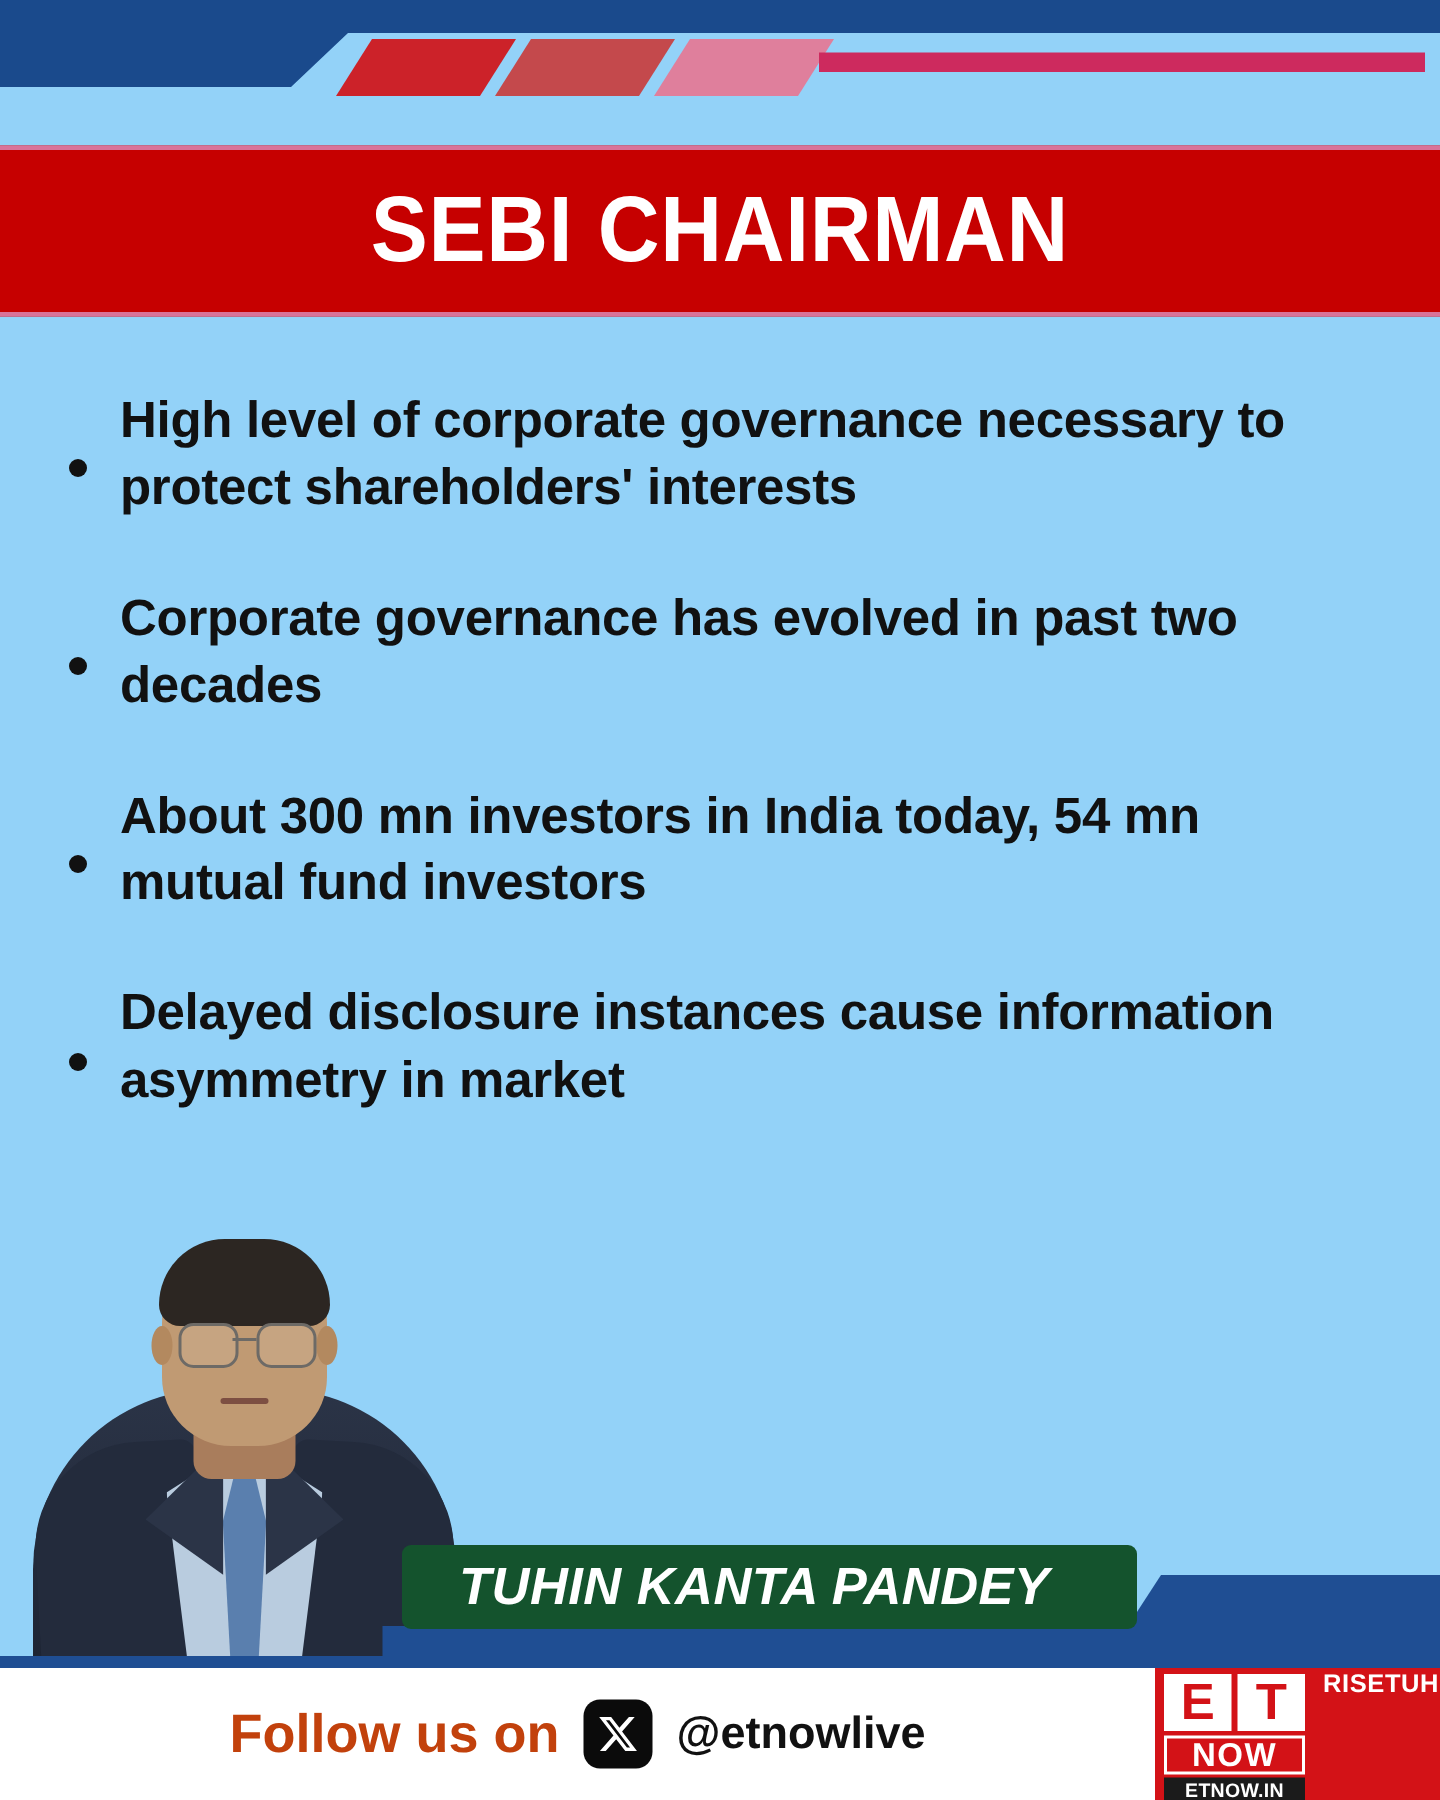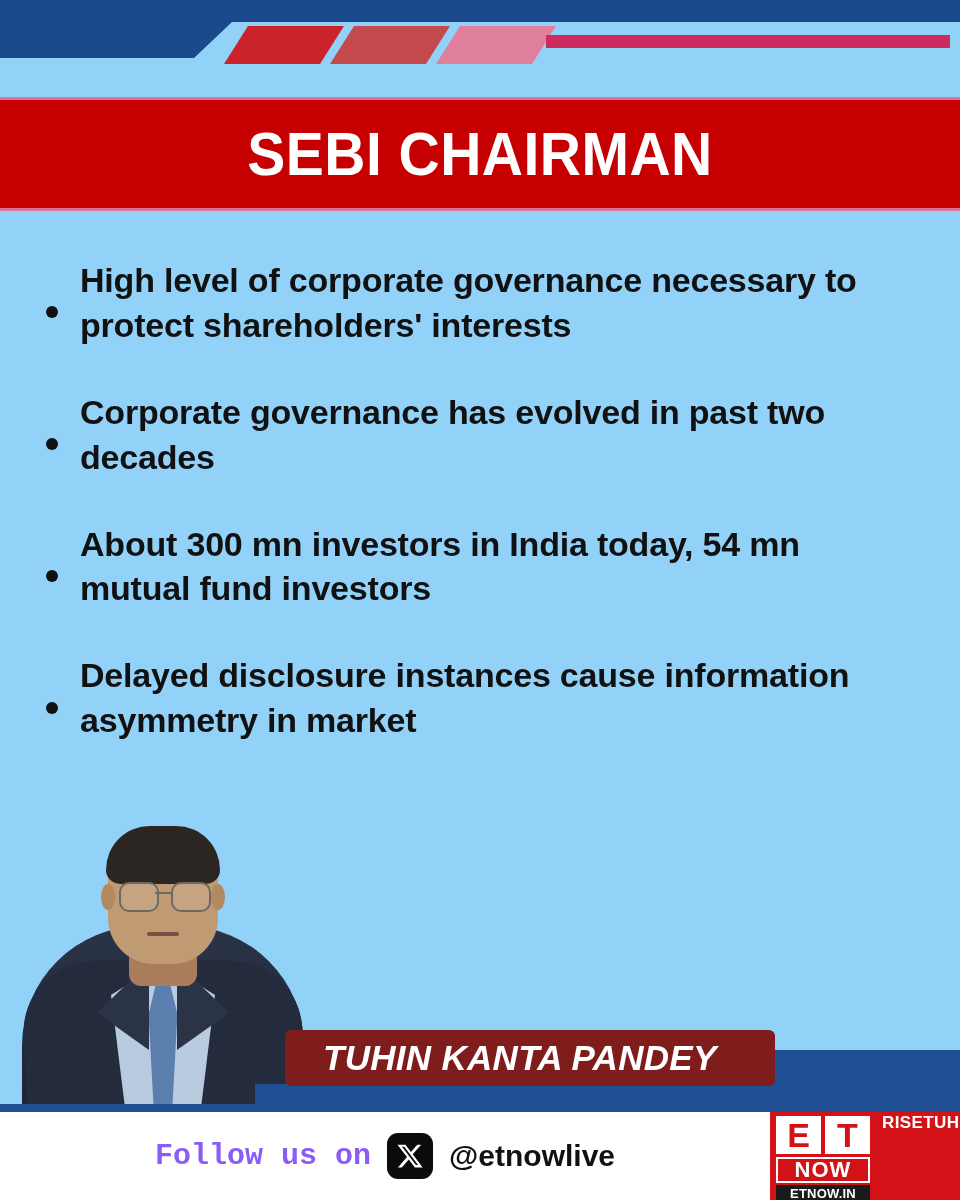--- a/index.html
+++ b/index.html
@@ -286,25 +286,25 @@
     position: absolute;
     left: 748px;
     top: 1050px;
     width: 212px;
     height: 40px;
     background: #1f4e93;
     clip-path: polygon(26px 0, 212px 0, 212px 40px, 0 40px);
   }
   .name-banner {
     position: absolute;
-    left: 285px;
+    left: 268px;
     top: 1030px;
     width: 490px;
     height: 56px;
-    background: #7f1d1d;
+    background: #14532d;
     border-radius: 6px;
     display: flex;
     align-items: center;
     text-align: center;
   }
   .name-text {
     color: #ffffff;
     font-size: 35px;
     font-weight: bold;
     font-style: italic;
@@ -329,24 +329,24 @@
     left: 0;
     top: 0;
     width: 770px;
     height: 88px;
     display: flex;
     align-items: center;
     justify-content: center;
     gap: 16px;
   }
   .follow-text {
-    color: #8b5cf6;
-    font-size: 30px;
-    font-weight: bold;
-    font-family: Liberation Mono, monospace;
+    color: #c2410c;
+    font-size: 36px;
+    font-weight: bold;
+    font-family: Liberation Sans, sans-serif;
   }
   .x-icon {
     width: 46px;
     height: 46px;
     background: #0b0b0b;
     border-radius: 11px;
     display: flex;
     align-items: center;
     justify-content: center;
   }

